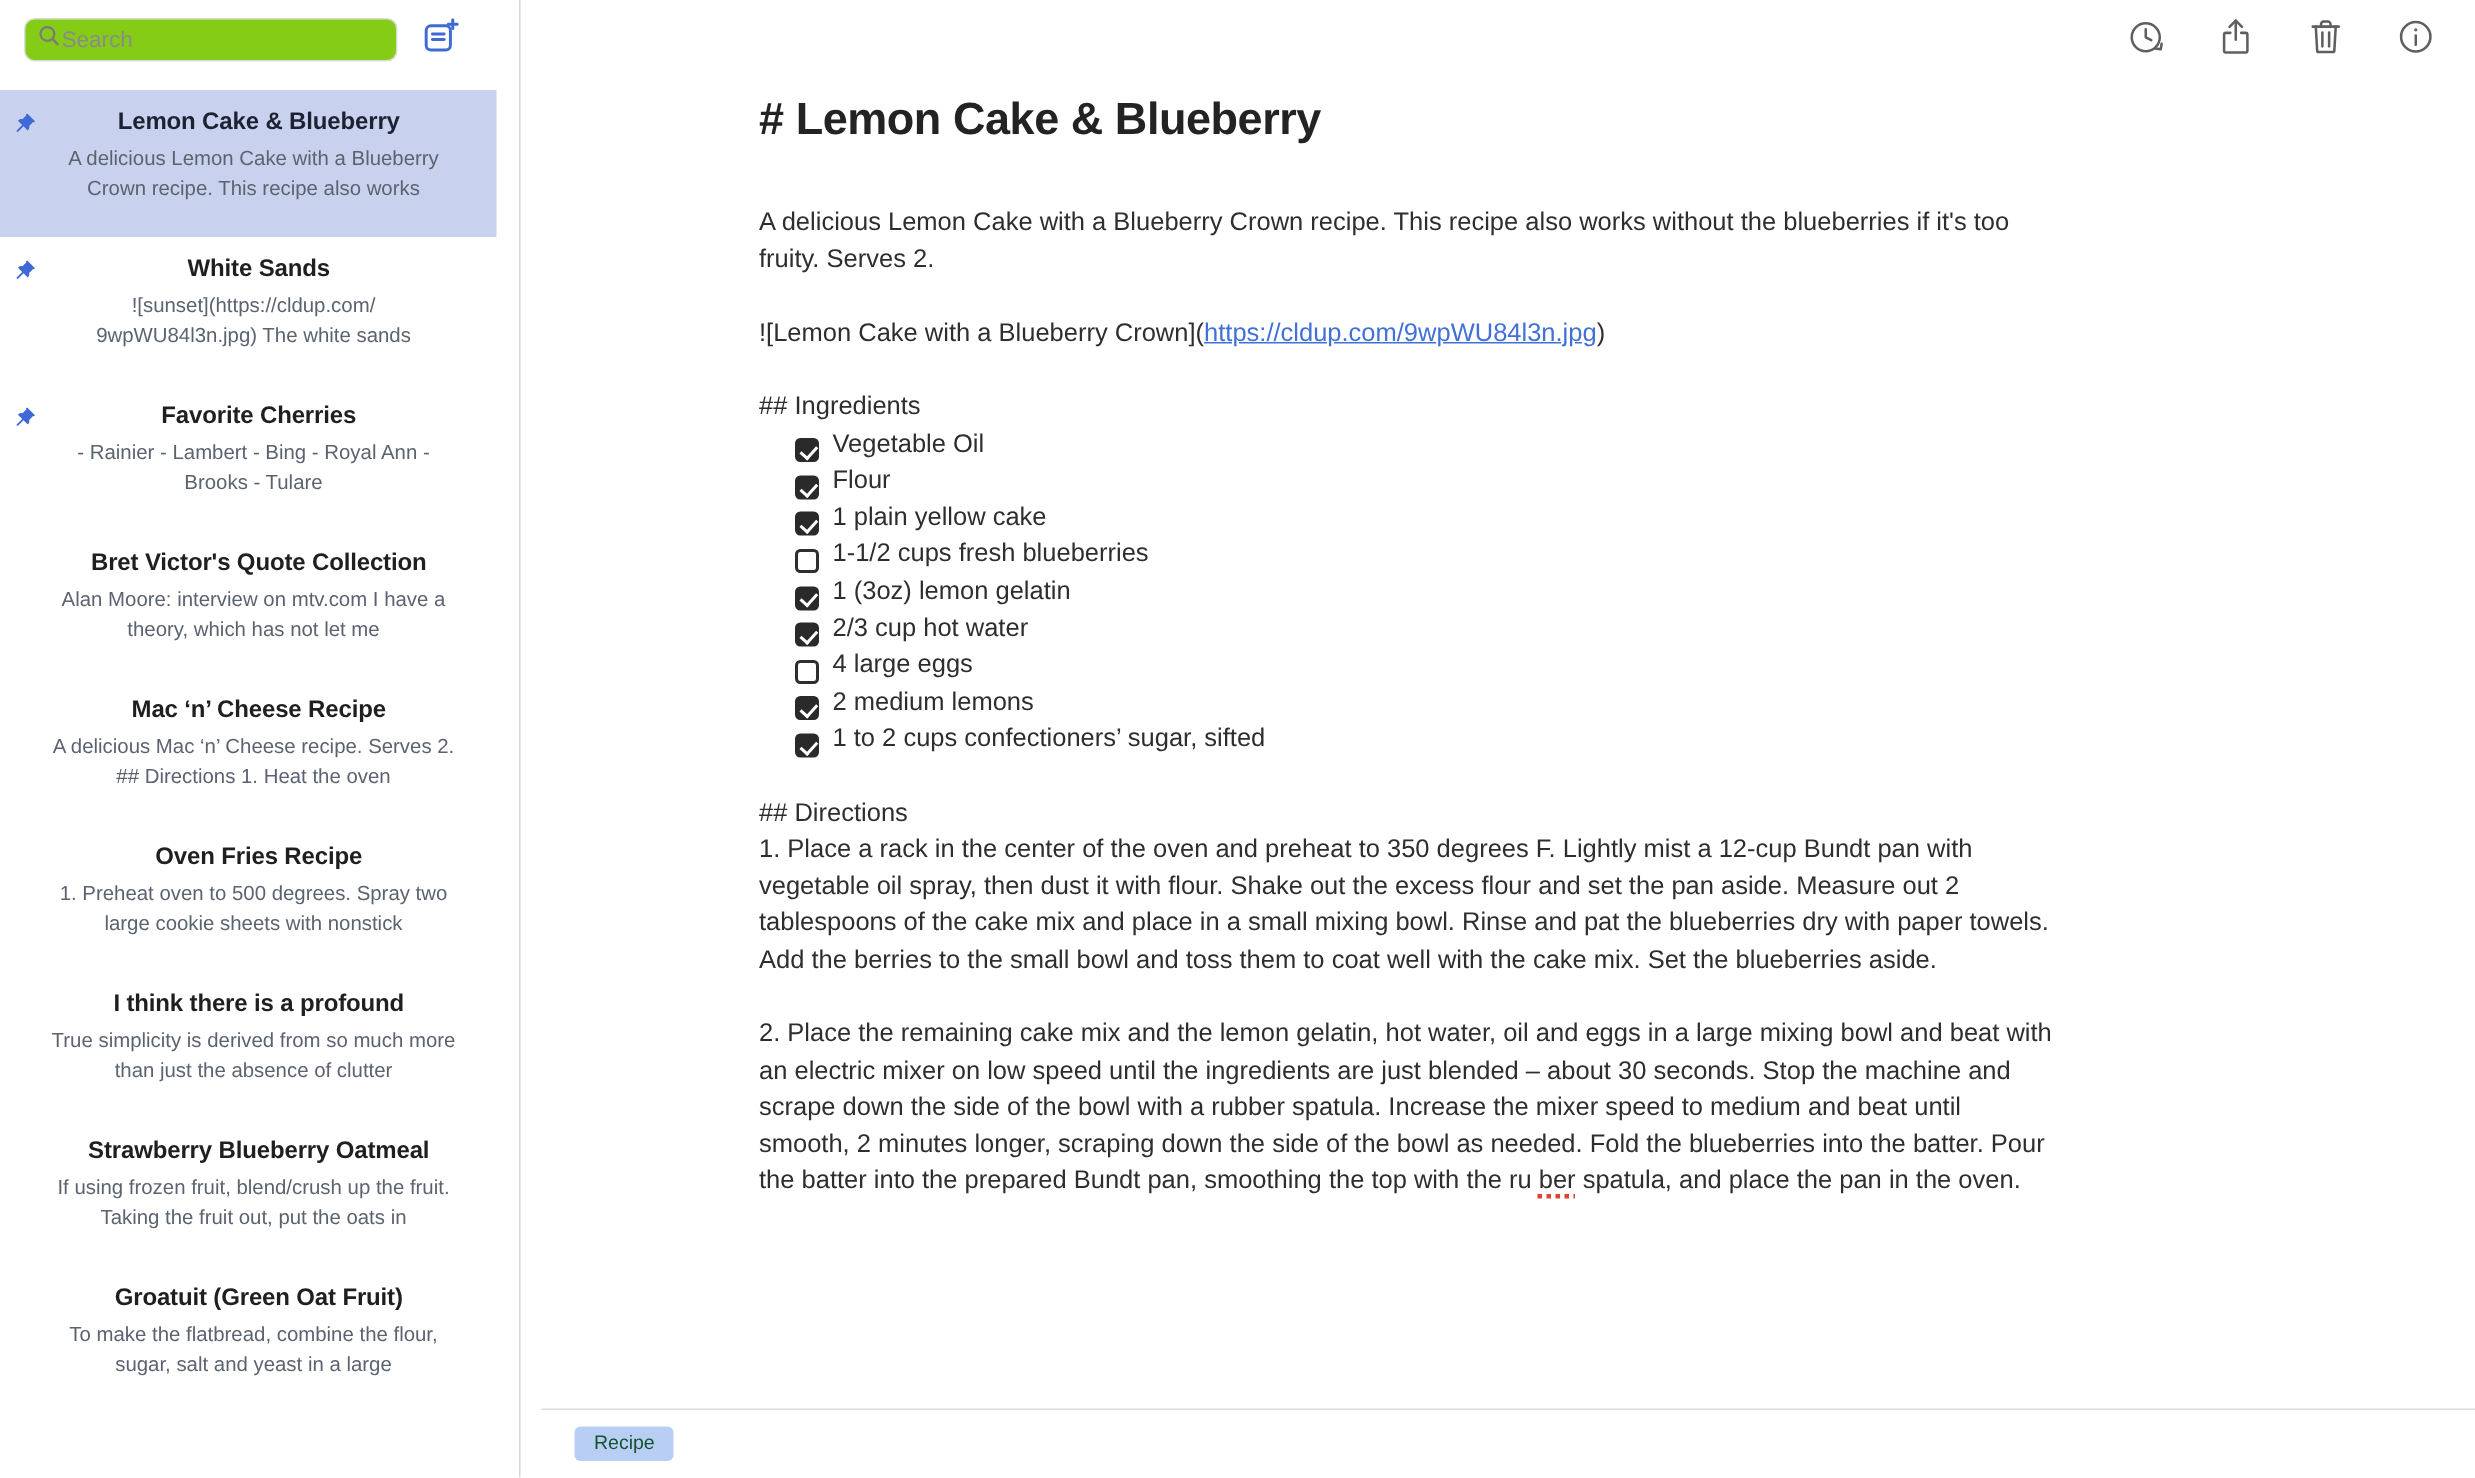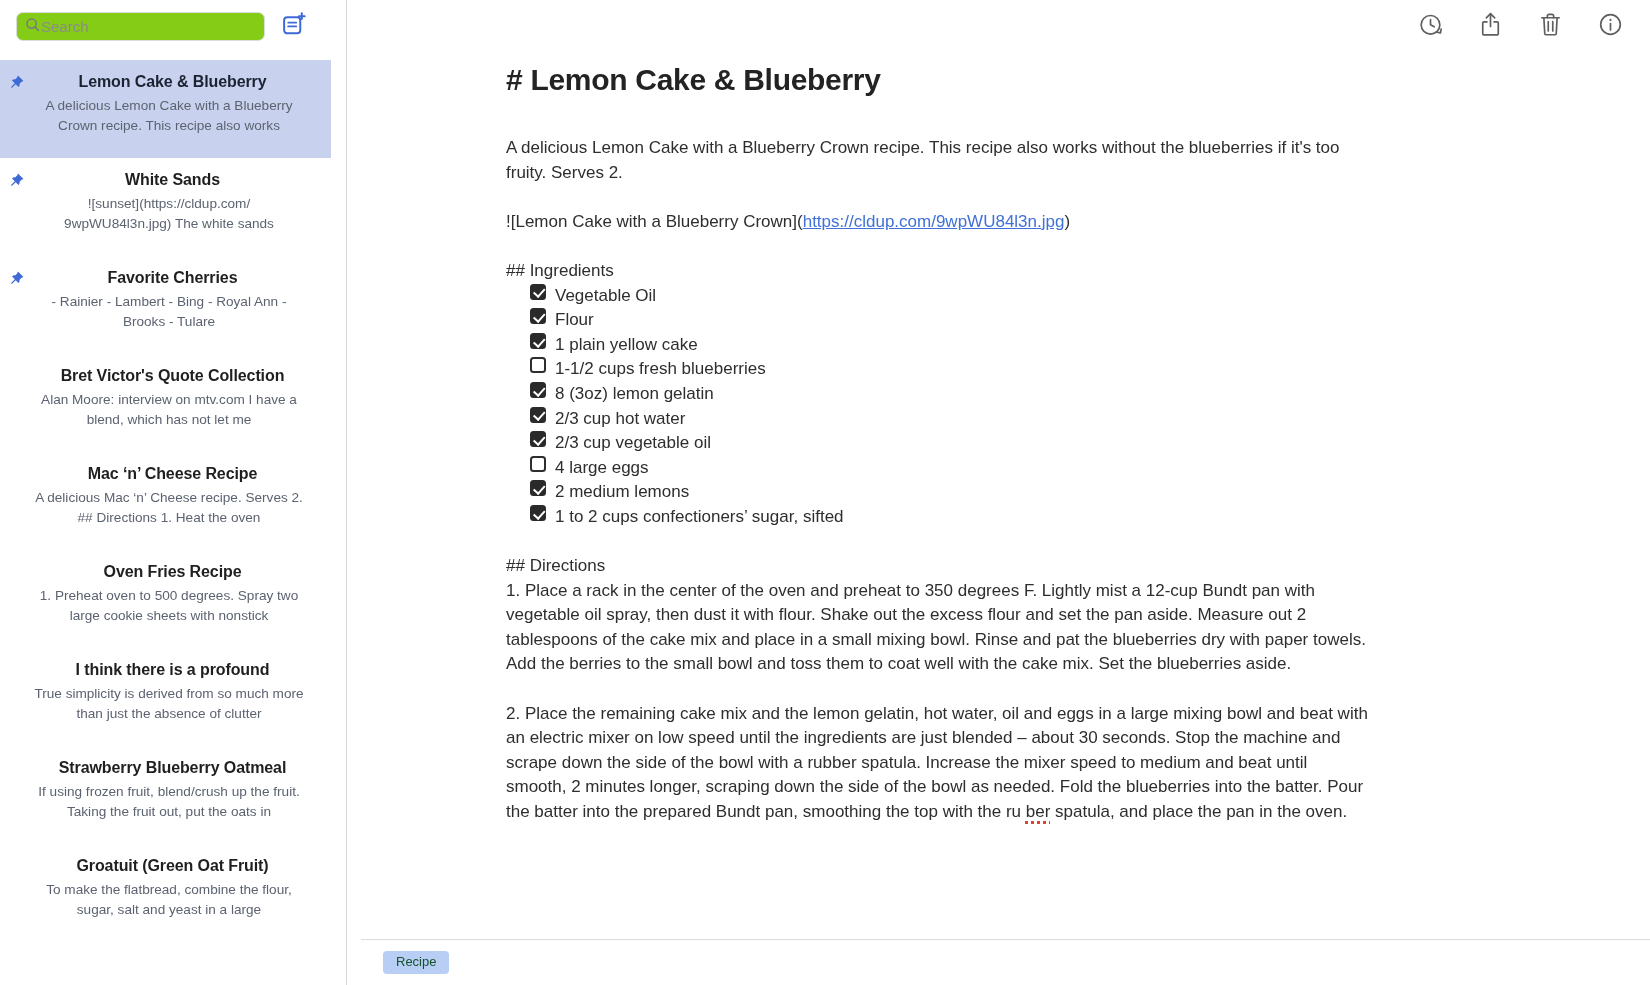--- a/index.html
+++ b/index.html
@@ -31,21 +31,21 @@
   .toolbar .icon-btn svg { display:block; }
 
   
   .content { position:absolute; left:348px; top:0; right:0; height:940px; overflow:hidden;
     padding:62px 0 0 158px; }
   .content-inner { width:862px; font-size:17px; line-height:24.6px; color:#2e2e2e; }
   h1.note-heading { font-size:30px; line-height:36px; font-weight:700; color:#232323;
     letter-spacing:-0.3px; margin:0 0 38px 0; }
   .para { margin:0 0 24.6px 0; }
   .md-link { color:#4070d8; text-decoration:underline; cursor:pointer; }
-  .check-row { display:flex; align-items:flex-start; gap:9px; height:24.6px;padding-left:24px; }
+  .check-row { display:flex; align-items:flex-end; gap:9px; height:24.6px;padding-left:24px; }
   .checkbox { width:16px; height:16px; border:2px solid #2e2e2e; border-radius:3.5px;
     flex:0 0 16px; position:relative; background:#fff; cursor:pointer; }
   .checkbox.checked { background:#2a2a2a; border-color:#2a2a2a; }
   .checkbox.checked::after { content:""; position:absolute; left:4.2px; top:0.8px; width:4.5px; height:8.5px;
     border:solid #fff; border-width:0 2px 2px 0; transform:rotate(42deg); }
   .section-label { margin:0; }
   .gap { height:24.6px; }
   .misspell { text-decoration:underline dotted #e0442e; text-decoration-thickness:2.5px; text-underline-offset:4px; }
 
   
@@ -108,21 +108,21 @@
         <svg width="15" height="15" viewBox="0 0 24 24" fill="#3f6ad6">
           <path d="M13.8 1.6c.4-.4 1-.4 1.4 0l7.2 7.2c.4.4.4 1 0 1.4s-1 .4-1.4 0l-.1-.1-4.2 4.2c.5 1.5.1 3.2-1.1 4.4l-.4.4-4.5-4.5-5.9 5.9H3.4v-1.4l5.9-5.9-4.5-4.5.4-.4c1.2-1.2 2.9-1.6 4.4-1.1l4.2-4.2-.1-.1c-.4-.4-.4-1 .1-1.3z"></path>
         </svg>
       </span>
       <div class="note-title">Favorite Cherries</div>
       <div class="note-preview">- Rainier - Lambert - Bing - Royal Ann - Brooks - Tulare</div>
     </div>
 
     <div class="note-item">
       <div class="note-title">Bret Victor's Quote Collection</div>
-      <div class="note-preview">Alan Moore: interview on mtv.com  I have a blend, which has not let me</div>
+      <div class="note-preview">Alan Moore: interview on mtv.com  I have a theory, which has not let me</div>
     </div>
 
     <div class="note-item">
       <div class="note-title">Mac ‘n’ Cheese Recipe</div>
       <div class="note-preview">A delicious Mac ‘n’ Cheese recipe. Serves 2. ## Directions 1. Heat the oven</div>
     </div>
 
     <div class="note-item">
       <div class="note-title">Oven Fries Recipe</div>
       <div class="note-preview">1. Preheat oven to 500 degrees. Spray two large cookie sheets with nonstick</div>
@@ -209,29 +209,25 @@
       <div class="check-row">
         <span class="checkbox checked"></span>
         <span>1 plain yellow cake</span>
       </div>
       <div class="check-row">
         <span class="checkbox"></span>
         <span>1-1/2 cups fresh blueberries</span>
       </div>
       <div class="check-row">
         <span class="checkbox checked"></span>
-        <span>8 (3oz) lemon gelatin</span>
+        <span>1 (3oz) lemon gelatin</span>
       </div>
       <div class="check-row">
         <span class="checkbox checked"></span>
         <span>2/3 cup hot water</span>
-      </div>
-      <div class="check-row">
-        <span class="checkbox checked"></span>
-        <span>2/3 cup vegetable oil</span>
       </div>
       <div class="check-row">
         <span class="checkbox"></span>
         <span>4 large eggs</span>
       </div>
       <div class="check-row">
         <span class="checkbox checked"></span>
         <span>2 medium lemons</span>
       </div>
       <div class="check-row">

